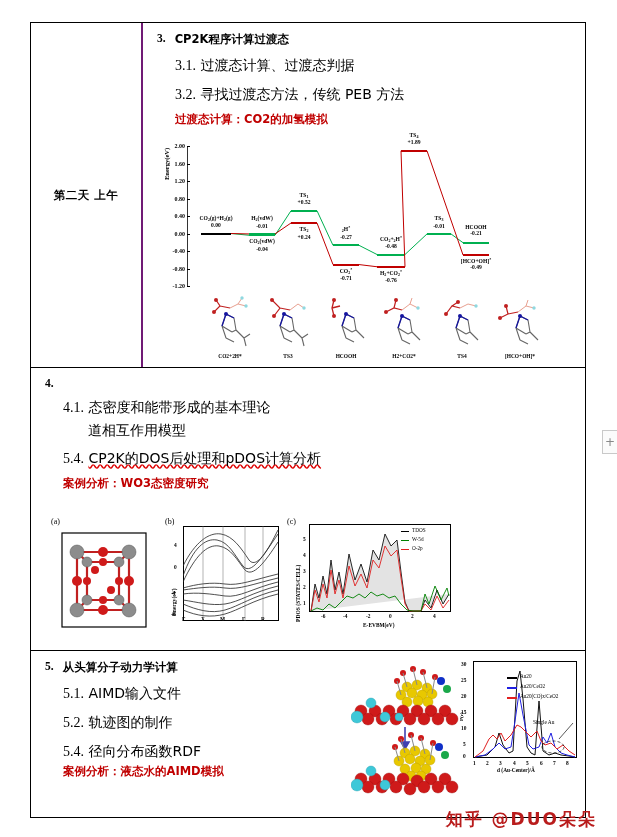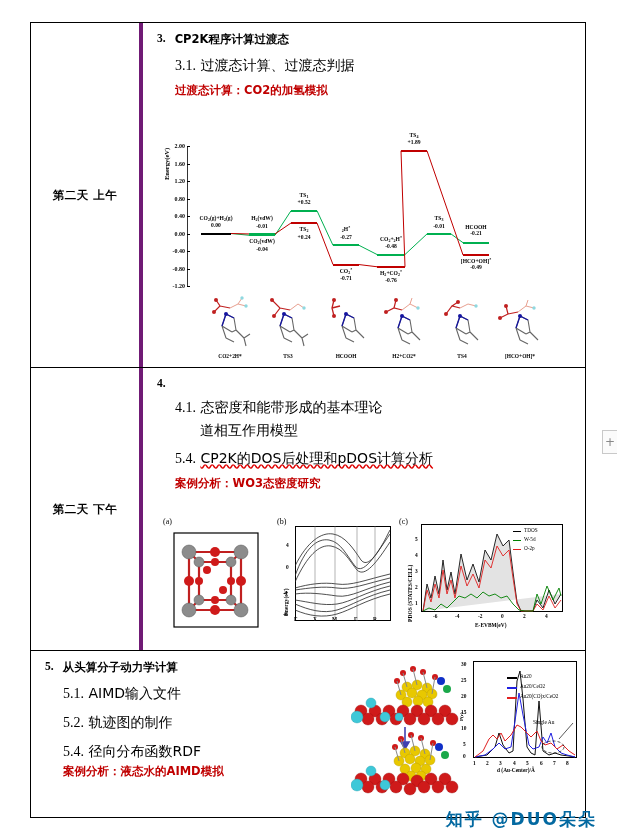--- a/index.html
+++ b/index.html
@@ -2,21 +2,21 @@
 <html><head>
 <meta charset="utf-8">
 <style>
   html,body{margin:0;padding:0;background:#fff;}
   body{width:617px;height:837px;font-family:"Liberation Serif",serif;color:#000;}
   .page{position:relative;width:617px;height:837px;background:#fff;overflow:hidden;}
   .tbl{position:absolute;left:30px;top:22px;width:556px;height:796px;border:1px solid #000;box-sizing:border-box;display:flex;flex-direction:column;}
   .row{display:flex;border-bottom:1px solid #000;box-sizing:border-box;}
   .row:last-child{border-bottom:none;}
   .r1{height:345px;} .r2{height:283px;} .r3{height:166px;}
-  .cell-left{width:112px;border-right:4px solid #701a75;box-sizing:border-box;display:flex;align-items:center;justify-content:center;}
+  .cell-left{width:112px;border-right:2px solid #701a75;box-sizing:border-box;display:flex;align-items:center;justify-content:center;}
   .cell-left span{font-family:"DejaVu Sans",sans-serif;font-weight:bold;font-size:11.5px;letter-spacing:.5px;}
   .cell-right{flex:1;box-sizing:border-box;padding:7px 8px 0 10px;position:relative;}
   .hd{font-family:"DejaVu Sans",sans-serif;font-weight:bold;font-size:11.5px;margin:2px 0 0 4px;display:flex;gap:9px;}
   .hd .num{font-family:"Liberation Serif",serif;font-weight:bold;}
   .li{font-family:"DejaVu Sans",sans-serif;font-size:14px;margin:9px 0 0 22px;line-height:1.35;}
   .li .lbl{font-family:"Liberation Serif",serif;}
   .li2{margin-top:3px;margin-left:47px;}
   .case{font-family:"DejaVu Sans",sans-serif;font-weight:bold;font-size:11.5px;color:#c00000;margin:7px 0 0 22px;}
   .wavy{text-decoration:underline wavy #d00;text-decoration-skip-ink:none;}
   .sub{font-size:.72em;vertical-align:-0.25em;}
@@ -41,41 +41,45 @@
   .pc{width:178px;height:120px;position:relative;}
   .plab{position:absolute;top:1px;left:2px;font-size:8px;font-family:"Liberation Serif",serif;z-index:5;}
   .vyl{position:absolute;transform:rotate(-90deg);transform-origin:left top;font-size:5.6px;font-weight:bold;white-space:nowrap;font-family:"Liberation Serif",serif;}
   .tk{position:absolute;font-size:5.4px;font-weight:bold;font-family:"Liberation Serif",serif;}
   .lg{position:absolute;font-size:5.2px;font-family:"Liberation Serif",serif;white-space:nowrap;}
   .lgline{position:absolute;width:8px;height:1.4px;}
   
   .fig3{position:absolute;right:4px;top:6px;width:230px;height:150px;display:flex;}
   .slabs{width:108px;position:relative;}
   .rdf{width:120px;height:132px;position:relative;}
-  .watermark{position:absolute;right:20px;bottom:6px;font-family:"DejaVu Sans",sans-serif;font-size:17px;color:#0369a1;letter-spacing:2px;font-weight:bold;}
+  .watermark{position:absolute;right:20px;bottom:6px;font-family:"DejaVu Sans",sans-serif;font-size:17px;color:#b91c1c;letter-spacing:2px;font-weight:bold;}
   .plusbtn{position:absolute;right:0;top:430px;width:14px;height:22px;border:1px solid #c9c9c9;border-right:none;background:#fbfbfb;color:#888;font-size:12px;display:flex;align-items:center;justify-content:center;font-family:"DejaVu Sans",sans-serif;}
 </style>
 </head>
 <body>
 
 <div class="page">
   <div class="tbl">
 
     <div class="row r1">
       <div class="cell-left">
         <span>第二天 上午</span>
       </div>
       <div class="cell-right">
         <div class="hd">
           <span class="num">3.</span>
           <span>CP2K程序计算过渡态</span>
         </div>
         <div class="li">
           <span class="lbl">3.1.</span>
           <span>过渡态计算、过渡态判据</span>
+        </div>
+        <div class="li">
+          <span class="lbl">3.2.</span>
+          <span>寻找过渡态方法，传统 PEB 方法</span>
         </div>
         <div class="case">过渡态计算：CO2的加氢模拟</div>
 
         <div class="fig1">
           <div class="eplot" id="eplot">
             <div class="ylab">Energy(eV)</div>
             <div class="yaxis"></div>
           <div class="ytick" style="top: 0px;">2.00</div>
               <div class="ymark" style="top: 0px;"></div>
               <div class="ytick" style="top: 17.5px;">1.60</div>
@@ -269,23 +273,20 @@
                   <circle cx="14" cy="12" r="2" fill="#c02020"></circle>
                   <circle cx="28" cy="22" r="2" fill="#1515a0"></circle>
                   <circle cx="42" cy="14" r="1.7" fill="#8fd8e0"></circle>
                 </svg><div class="mname">[HCO+OH]*</div></div>
           </div>
         </div>
       </div>
     </div>
 
     <div class="row r2">
-      <div class="cell-left">
-        <span>第二天 下午</span>
-      </div>
       <div class="cell-right">
         <div class="hd">
           <span class="num">4.</span>
         </div>
         <div class="li">
           <span class="lbl">4.1.</span>
           <span>态密度和能带形成的基本理论</span>
         </div>
         <div class="li li2">道相互作用模型</div>
         <div class="li">

